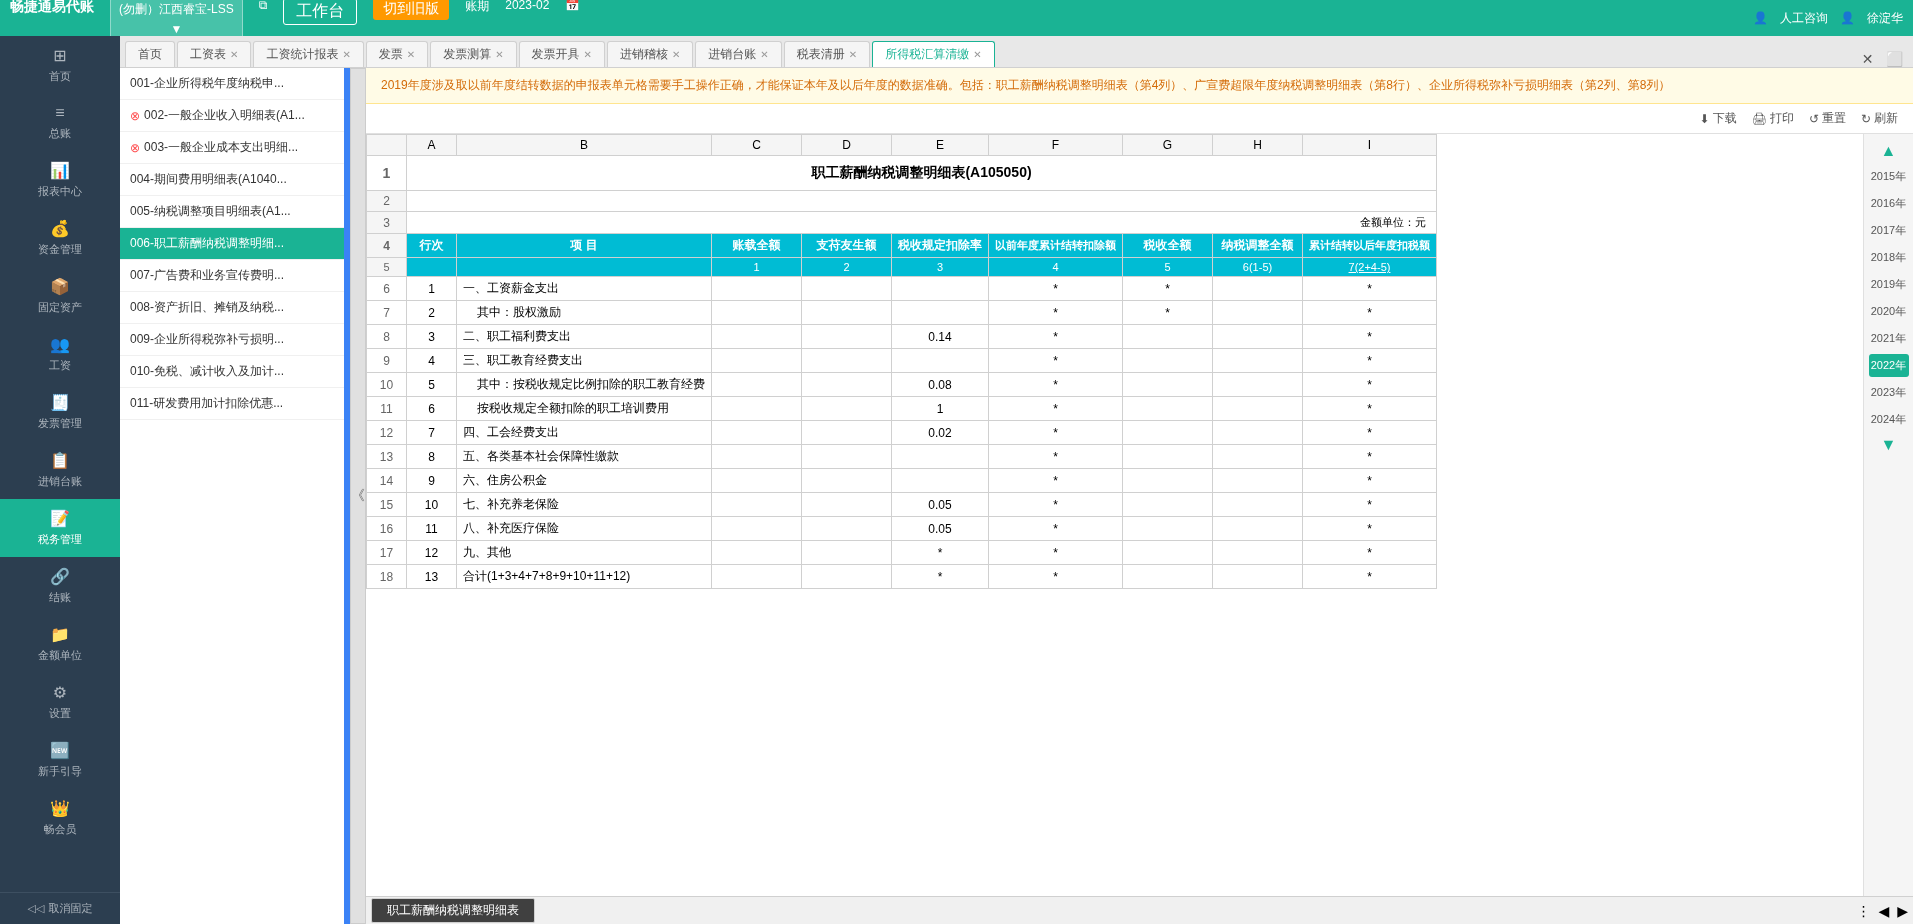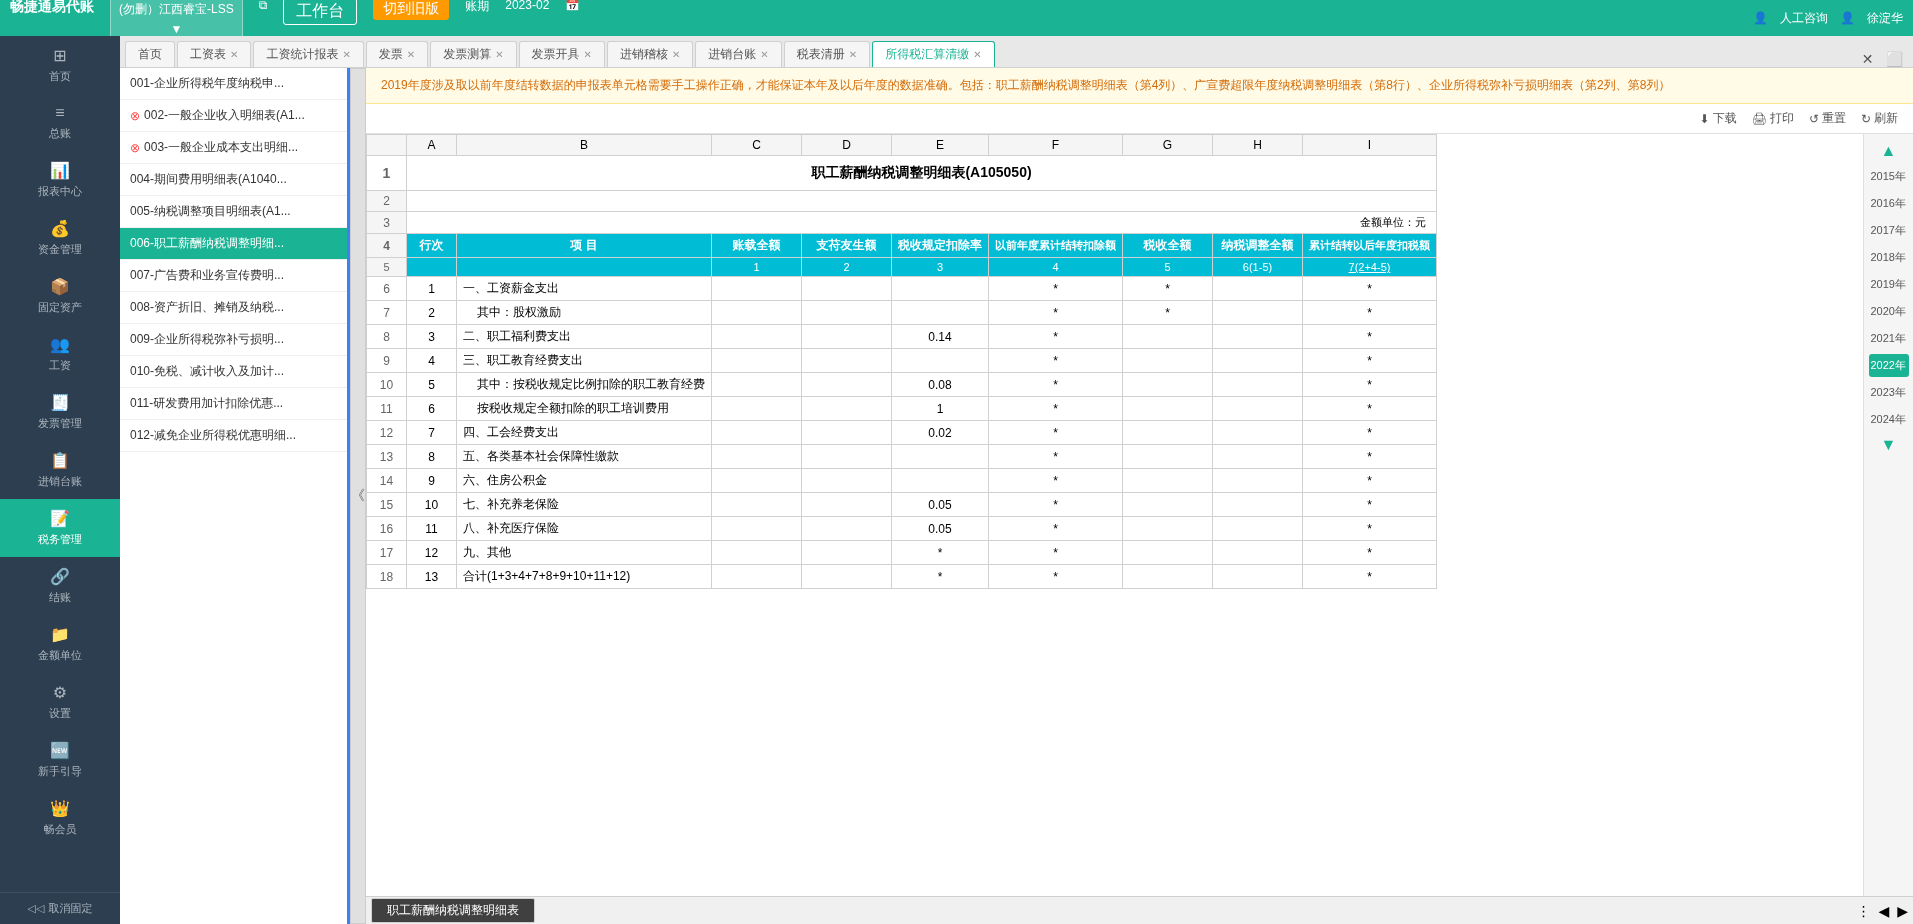--- a/index.html
+++ b/index.html
@@ -117,21 +117,21 @@
     .tab-close-area { margin-left: auto; display: flex; align-items: center; gap: 5px; }
     .tab-control-btn { font-size: 14px; color: #555; cursor: pointer; padding: 0 4px; }
 
     
     .main-content { flex: 1; display: flex; overflow: hidden; }
 
     
     .list-panel {
       width: 230px;
       background: white;
-      border-right: 3px solid #3b82f6;
+      border-right: 6px solid #3b82f6;
       display: flex;
       flex-direction: column;
       overflow-y: auto;
       flex-shrink: 0;
     }
     .list-item {
       padding: 7px 10px;
       font-size: 12px;
       cursor: pointer;
       color: #333;
@@ -198,20 +198,21 @@
       border-left: 1px solid #e0e0e0;
       display: flex;
       flex-direction: column;
       align-items: center;
       padding: 5px 0;
       overflow: hidden;
     }
     .year-item {
       width: 40px;
       padding: 4px 2px;
+      text-align: center;
       font-size: 11px;
       cursor: pointer;
       color: #555;
       border-radius: 3px;
       margin: 2px 0;
     }
     .year-item.active { background: #1ab394; color: white; }
     .year-nav { color: #1ab394; font-size: 16px; cursor: pointer; padding: 3px; }
 
     
@@ -418,23 +419,20 @@
           <span>008-资产折旧、摊销及纳税...</span>
         </div>
         <div class="list-item">
           <span>009-企业所得税弥补亏损明...</span>
         </div>
         <div class="list-item">
           <span>010-免税、减计收入及加计...</span>
         </div>
         <div class="list-item">
           <span>011-研发费用加计扣除优惠...</span>
-        </div>
-        <div class="list-item">
-          <span>012-减免企业所得税优惠明细...</span>
         </div>
       </div>
 
       <div class="collapse-btn">《</div>
 
       <div class="right-panel">
 
         <div class="warning-bar">
           <span>2019年度涉及取以前年度结转数据的申报表单元格需要手工操作正确，才能保证本年及以后年度的数据准确。包括：职工薪酬纳税调整明细表（第4列）、广宣费超限年度纳税调整明细表（第8行）、企业所得税弥补亏损明细表（第2列、第8列）</span>
         </div>

